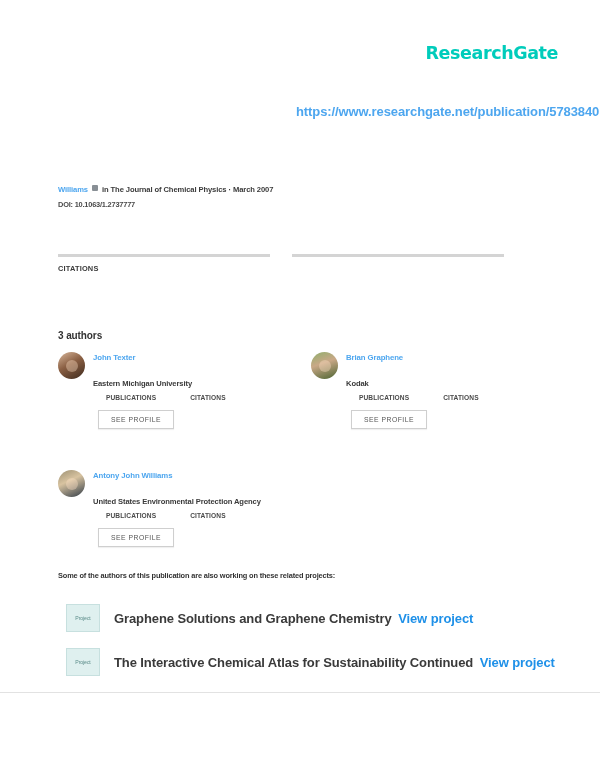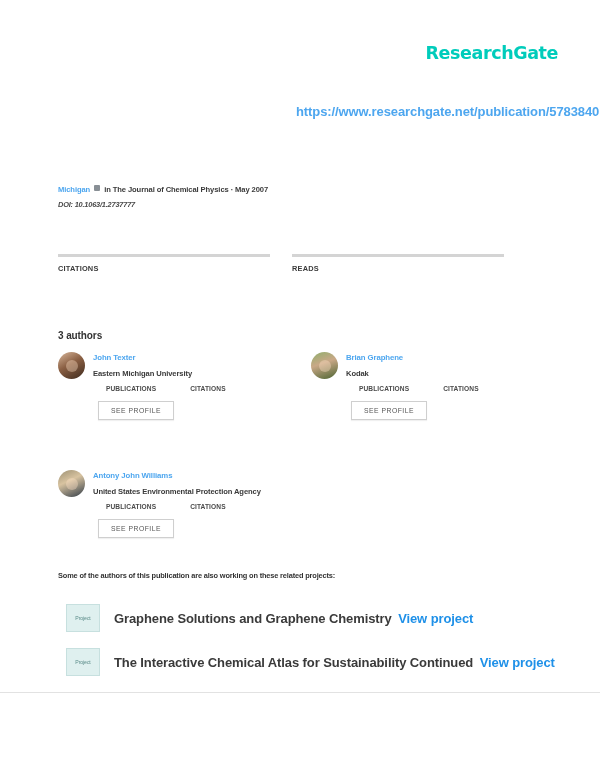--- a/index.html
+++ b/index.html
@@ -77,21 +77,20 @@
     border-radius: 1px;
     vertical-align: 1px;
     margin: 0 2px;
   }
   .article-meta .line2 {
     margin-top: 6px;
     font-size: 7.4px;
     font-weight: bold;
     color: #4a4a4a;
     letter-spacing: -0.2px;
-    font-style: italic;
   }
 
   
   .stats {
     position: absolute;
     left: 58px;
     top: 254px;
     width: 466px;
     display: flex;
     gap: 22px;
@@ -167,21 +166,21 @@
 
   .author-info { padding-top: 1px; }
   .author-name {
     font-size: 7.8px;
     font-weight: bold;
     color: #4da6ef;
     letter-spacing: -0.1px;
     white-space: nowrap;
   }
   .author-affil {
-    margin-top: 7px;
+    margin-top: 17px;
     font-size: 7.6px;
     font-weight: bold;
     color: #3a3a3a;
     letter-spacing: -0.1px;
     white-space: nowrap;
   }
 
   .author-stats {
     margin-top: 6px;
     margin-left: 48px;
@@ -287,39 +286,38 @@
 <div class="page">
 
   <div class="sheet">
 
     <div class="rg-logo">ResearchGate</div>
 
     <div class="url-line">https://www.researchgate.net/publication/5783840</div>
 
     <div class="article-meta">
       <div class="line1">
-        <span class="lbl-article">Michigan</span>
+        <span class="lbl-article">Williams</span>
         <span class="badge"></span>
         <span>in</span>
         <span>The Journal of Chemical Physics</span>
         <span>·</span>
-        <span>May 2007</span>
+        <span>March 2007</span>
       </div>
       <div class="line2">DOI: 10.1063/1.2737777</div>
     </div>
 
     <div class="stats">
       <div class="stat-col">
         <div class="stat-rule"></div>
         <div class="stat-label">CITATIONS</div>
         <div class="stat-value"></div>
       </div>
       <div class="stat-col">
         <div class="stat-rule"></div>
-        <div class="stat-label">READS</div>
         <div class="stat-value"></div>
       </div>
     </div>
 
     <div class="authors-heading">3 authors</div>
 
     <div class="authors-grid">
 
       <div class="author-row">
 

